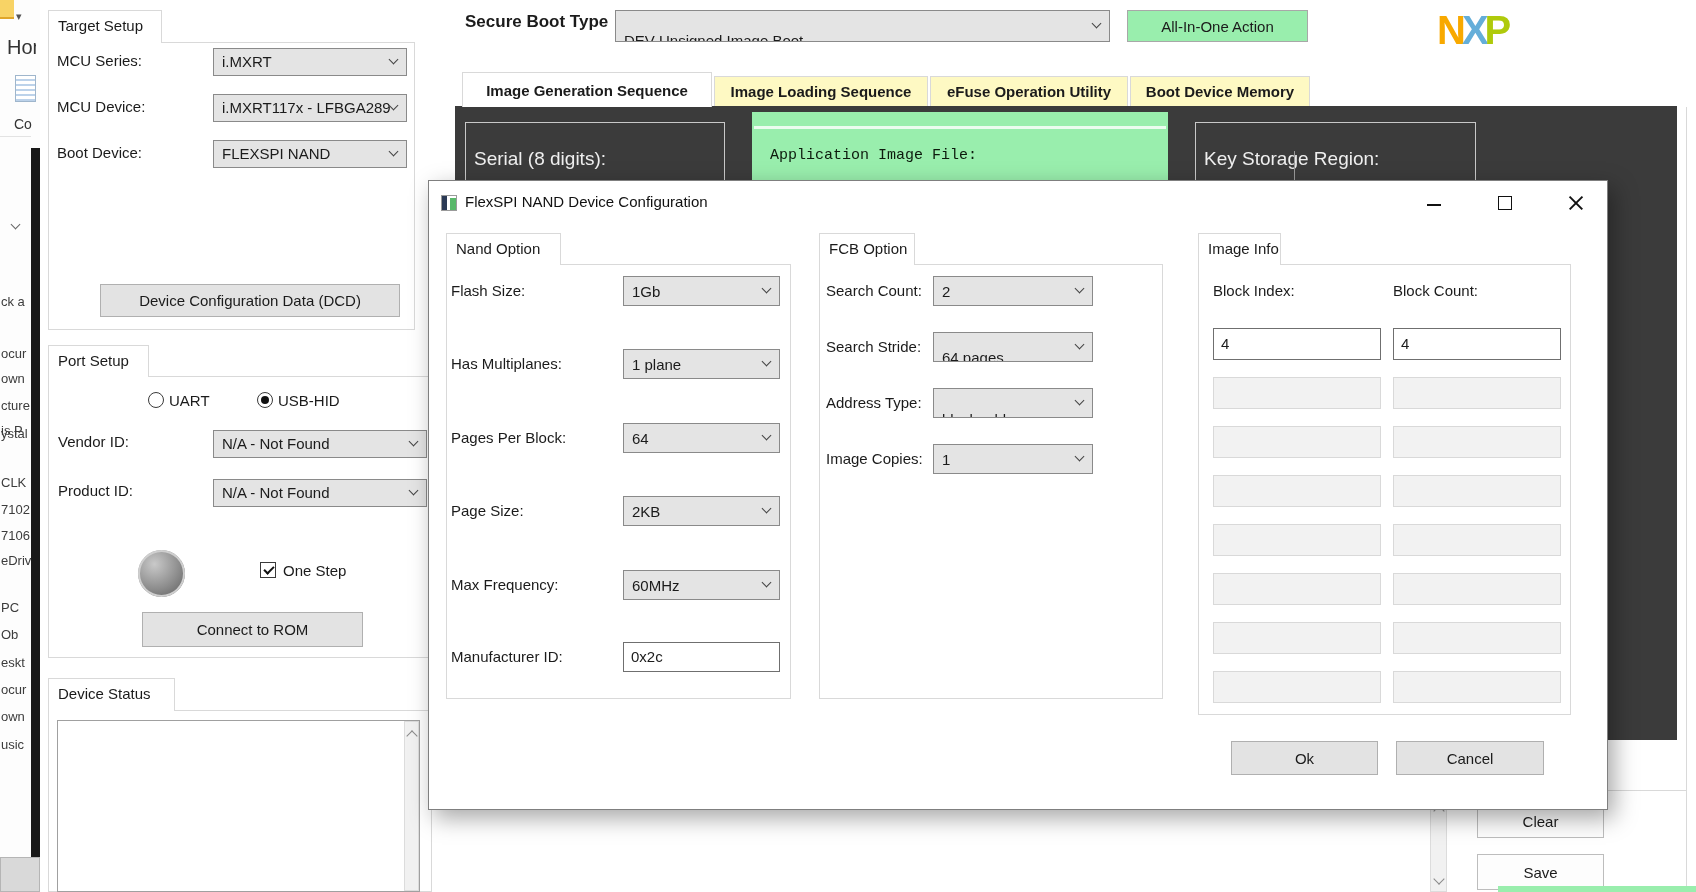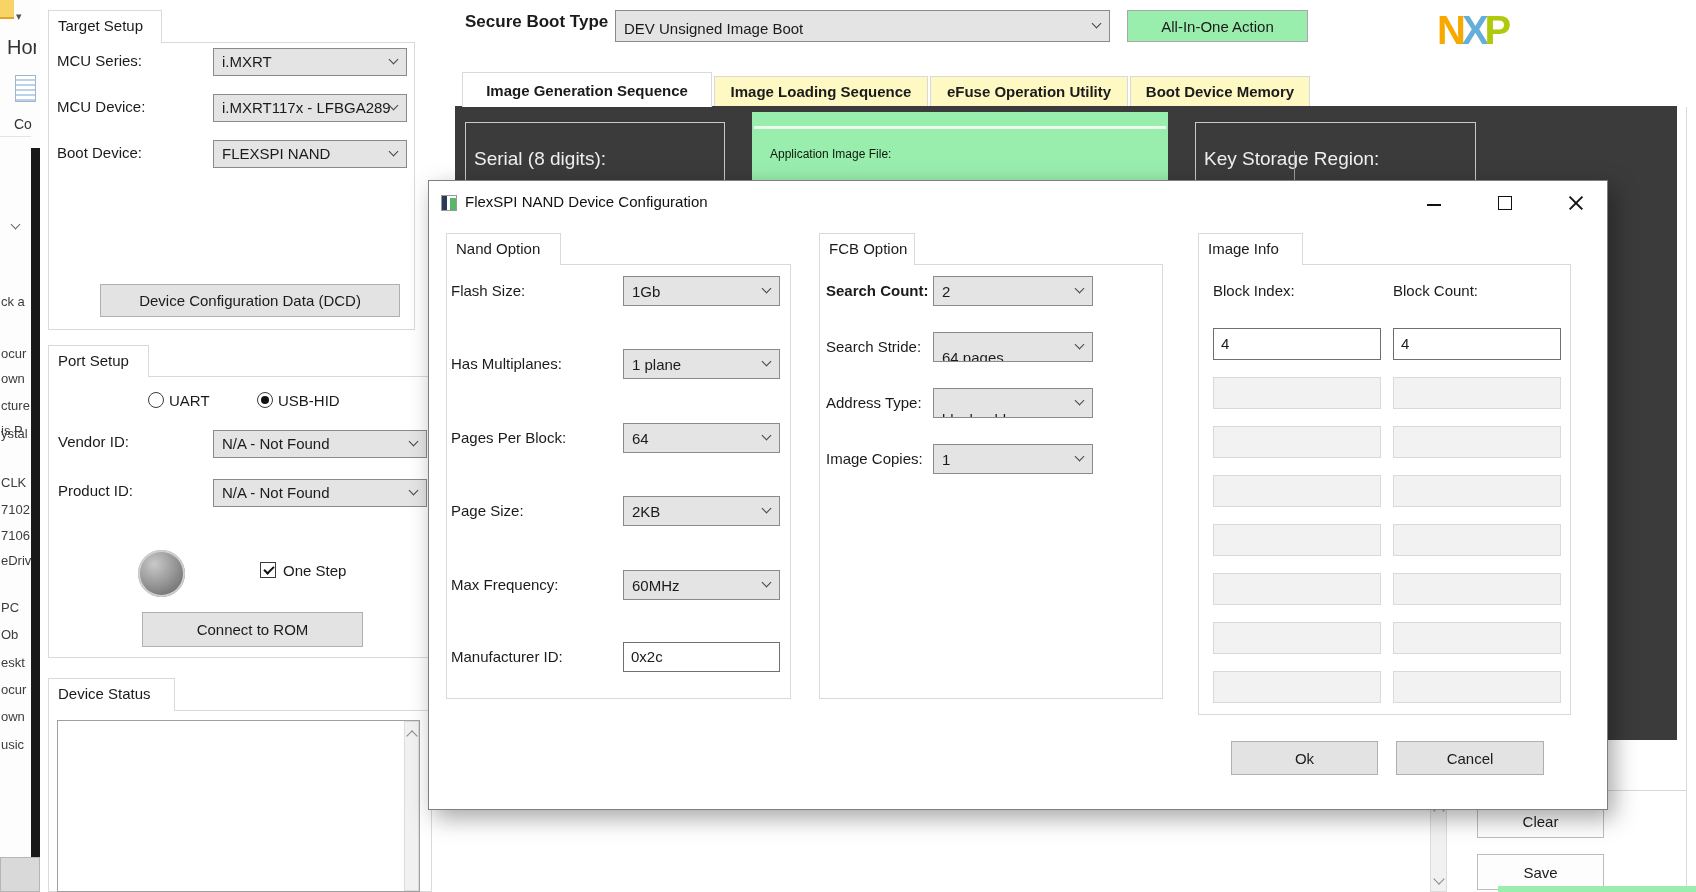--- a/index.html
+++ b/index.html
@@ -167,35 +167,35 @@
     <div class="btn" style="left:102px;top:612px;width:221px;height:35px;">Connect to ROM</div>
 
     <div class="group-tab" style="left:8px;top:678px;width:127px;height:33px;">Device Status</div>
     <div class="group-box" style="left:8px;top:710px;width:384px;height:182px;"></div>
     <div class="abs" style="left:17px;top:720px;width:363px;height:172px;background:#fff;border:1px solid #a0a0a0;"></div>
     <div class="sb" style="left:364px;top:721px;width:15px;height:170px;">
       <span class="sb-arrow sb-up" style="left:3px;top:10px;"></span>
     </div>
 
     <div class="lbl" style="left:425px;top:12px;font-size:17px;font-weight:700;">Secure Boot Type</div>
-    <div class="combo" style="left:575px;top:10px;width:495px;height:32px;padding-top:9px;">
+    <div class="combo" style="left:575px;top:10px;width:495px;height:32px;padding-top:21px;">
       <span>DEV Unsigned Image Boot</span>
       <span class="chv"></span>
     </div>
     <div class="btn green" style="left:1087px;top:10px;width:181px;height:32px;border:1px solid #a8a8a8;">All-In-One Action</div>
 
     <div id="nxp"><span class="n">N</span><span class="x">X</span><span class="p">P</span></div>
 
     <div id="dark-panel" style="left:415px;top:106px;width:1222px;height:634px;">
       <div class="dk-box" style="left:10px;top:16px;width:260px;height:617px;">
         <div class="dk-lbl" style="left:8px;top:25px;">Serial (8 digits):</div>
       </div>
       <div class="abs green" style="left:297px;top:6px;width:416px;height:627px;">
         <div class="abs" style="left:2px;top:14px;width:412px;height:3px;background:rgba(255,255,255,0.8);"></div>
-        <div class="abs" style="left:18px;top:35px;font-size:12px;color:#0d1a0d;">Application Image File:</div>
+        <div class="abs" style="left:18px;top:35px;font-size:15px;color:#0d1a0d;font-family:Liberation Mono, monospace;">Application Image File:</div>
       </div>
       <div class="dk-box" style="left:740px;top:16px;width:281px;height:617px;">
         <div class="dk-lbl" style="left:8px;top:25px;">Key Storage Region:</div>
         <div class="abs" style="left:98px;top:28px;width:1px;height:46px;background:#9a9a9a;"></div>
         <div class="abs" style="left:127px;top:60px;width:12px;height:9px;background:#cfcfcf;"></div>
         <div class="abs" style="left:197px;top:60px;width:12px;height:9px;background:#cfcfcf;"></div>
         <div class="abs" style="left:265px;top:60px;width:12px;height:9px;background:#cfcfcf;"></div>
       </div>
     </div>
 
@@ -254,42 +254,42 @@
     <div class="lbl" style="left:22px;top:395px;">Max Frequency:</div>
     <div class="combo" style="left:194px;top:389px;width:157px;height:30px;padding-top:6px;">
       <span>60MHz</span>
       <span class="chv"></span>
     </div>
     <div class="lbl" style="left:22px;top:467px;">Manufacturer ID:</div>
     <div class="tinput" style="left:194px;top:461px;width:157px;height:30px;">0x2c</div>
 
     <div class="group-tab" style="left:390px;top:52px;width:96px;height:32px;">FCB Option</div>
     <div class="group-box" style="left:390px;top:83px;width:344px;height:435px;"></div>
-    <div class="lbl" style="left:397px;top:101px;font-weight:bold;">Search Count:</div>
+    <div class="lbl" style="left:397px;top:101px;">Search Count:</div>
     <div class="combo" style="left:504px;top:95px;width:160px;height:30px;padding-top:6px;">
       <span>2</span>
       <span class="chv"></span>
     </div>
     <div class="lbl" style="left:397px;top:157px;">Search Stride:</div>
     <div class="combo" style="left:504px;top:151px;width:160px;height:30px;padding-top:16px;">
       <span>64 pages</span>
       <span class="chv"></span>
     </div>
     <div class="lbl" style="left:397px;top:213px;">Address Type:</div>
     <div class="combo" style="left:504px;top:207px;width:160px;height:30px;padding-top:22px;">
       <span>block address</span>
       <span class="chv"></span>
     </div>
     <div class="lbl" style="left:397px;top:269px;">Image Copies:</div>
     <div class="combo" style="left:504px;top:263px;width:160px;height:30px;padding-top:6px;">
       <span>1</span>
       <span class="chv"></span>
     </div>
 
-    <div class="group-tab" style="left:769px;top:52px;width:105px;height:32px;">Image Info</div>
+    <div class="group-tab" style="left:769px;top:52px;width:83px;height:32px;">Image Info</div>
     <div class="group-box" style="left:769px;top:83px;width:373px;height:451px;"></div>
     <div class="lbl" style="left:784px;top:101px;">Block Index:</div>
     <div class="lbl" style="left:964px;top:101px;">Block Count:</div>
 
     <div class="ii-input" style="left:784px;top:147px;">4</div>
     <div class="ii-input" style="left:964px;top:147px;">4</div>
     <div class="ii-input ii-dis" style="left:784px;top:196px;"></div>
     <div class="ii-input ii-dis" style="left:964px;top:196px;"></div>
     <div class="ii-input ii-dis" style="left:784px;top:245px;"></div>
     <div class="ii-input ii-dis" style="left:964px;top:245px;"></div>

